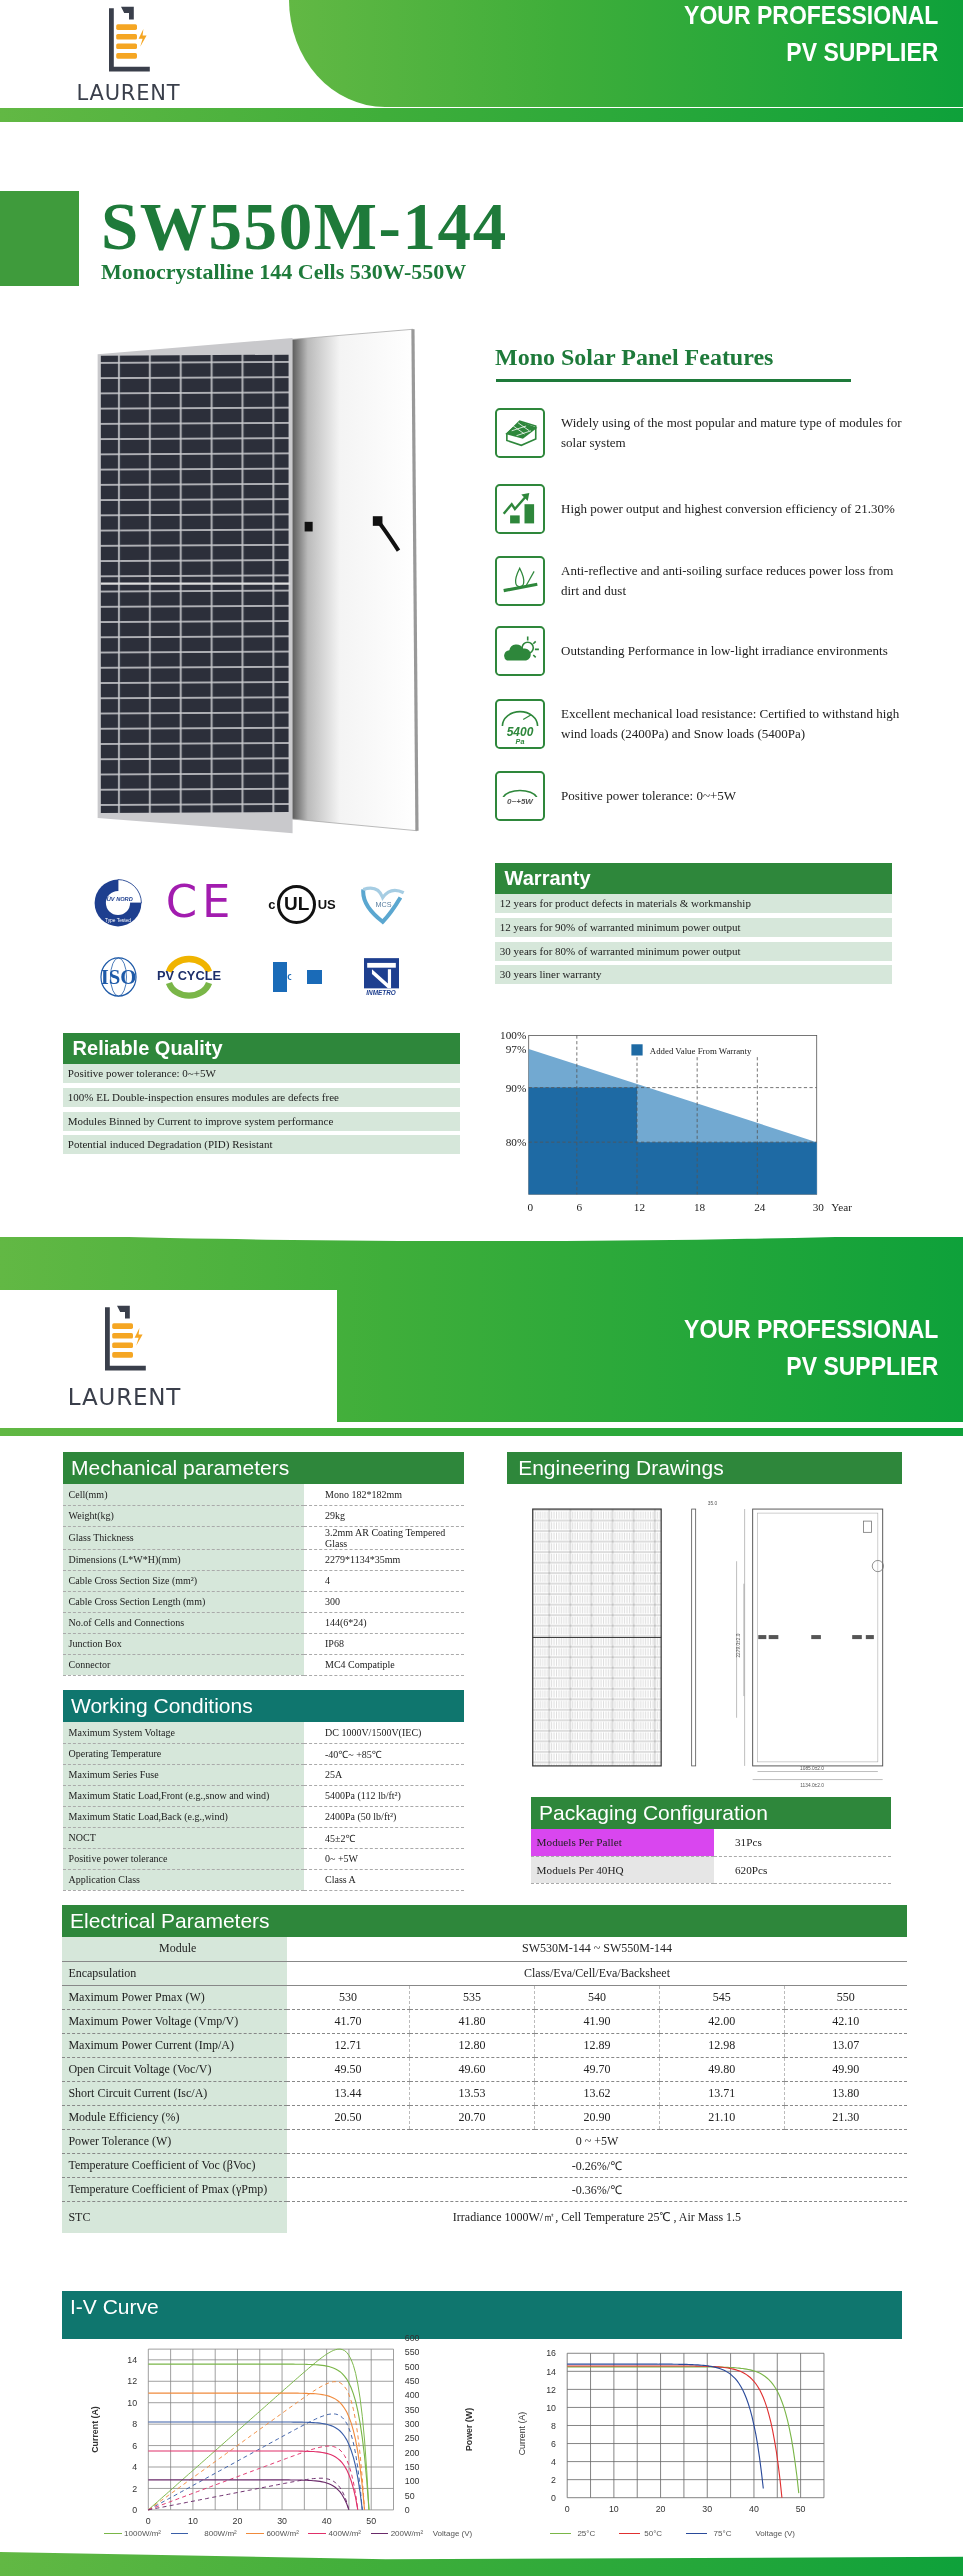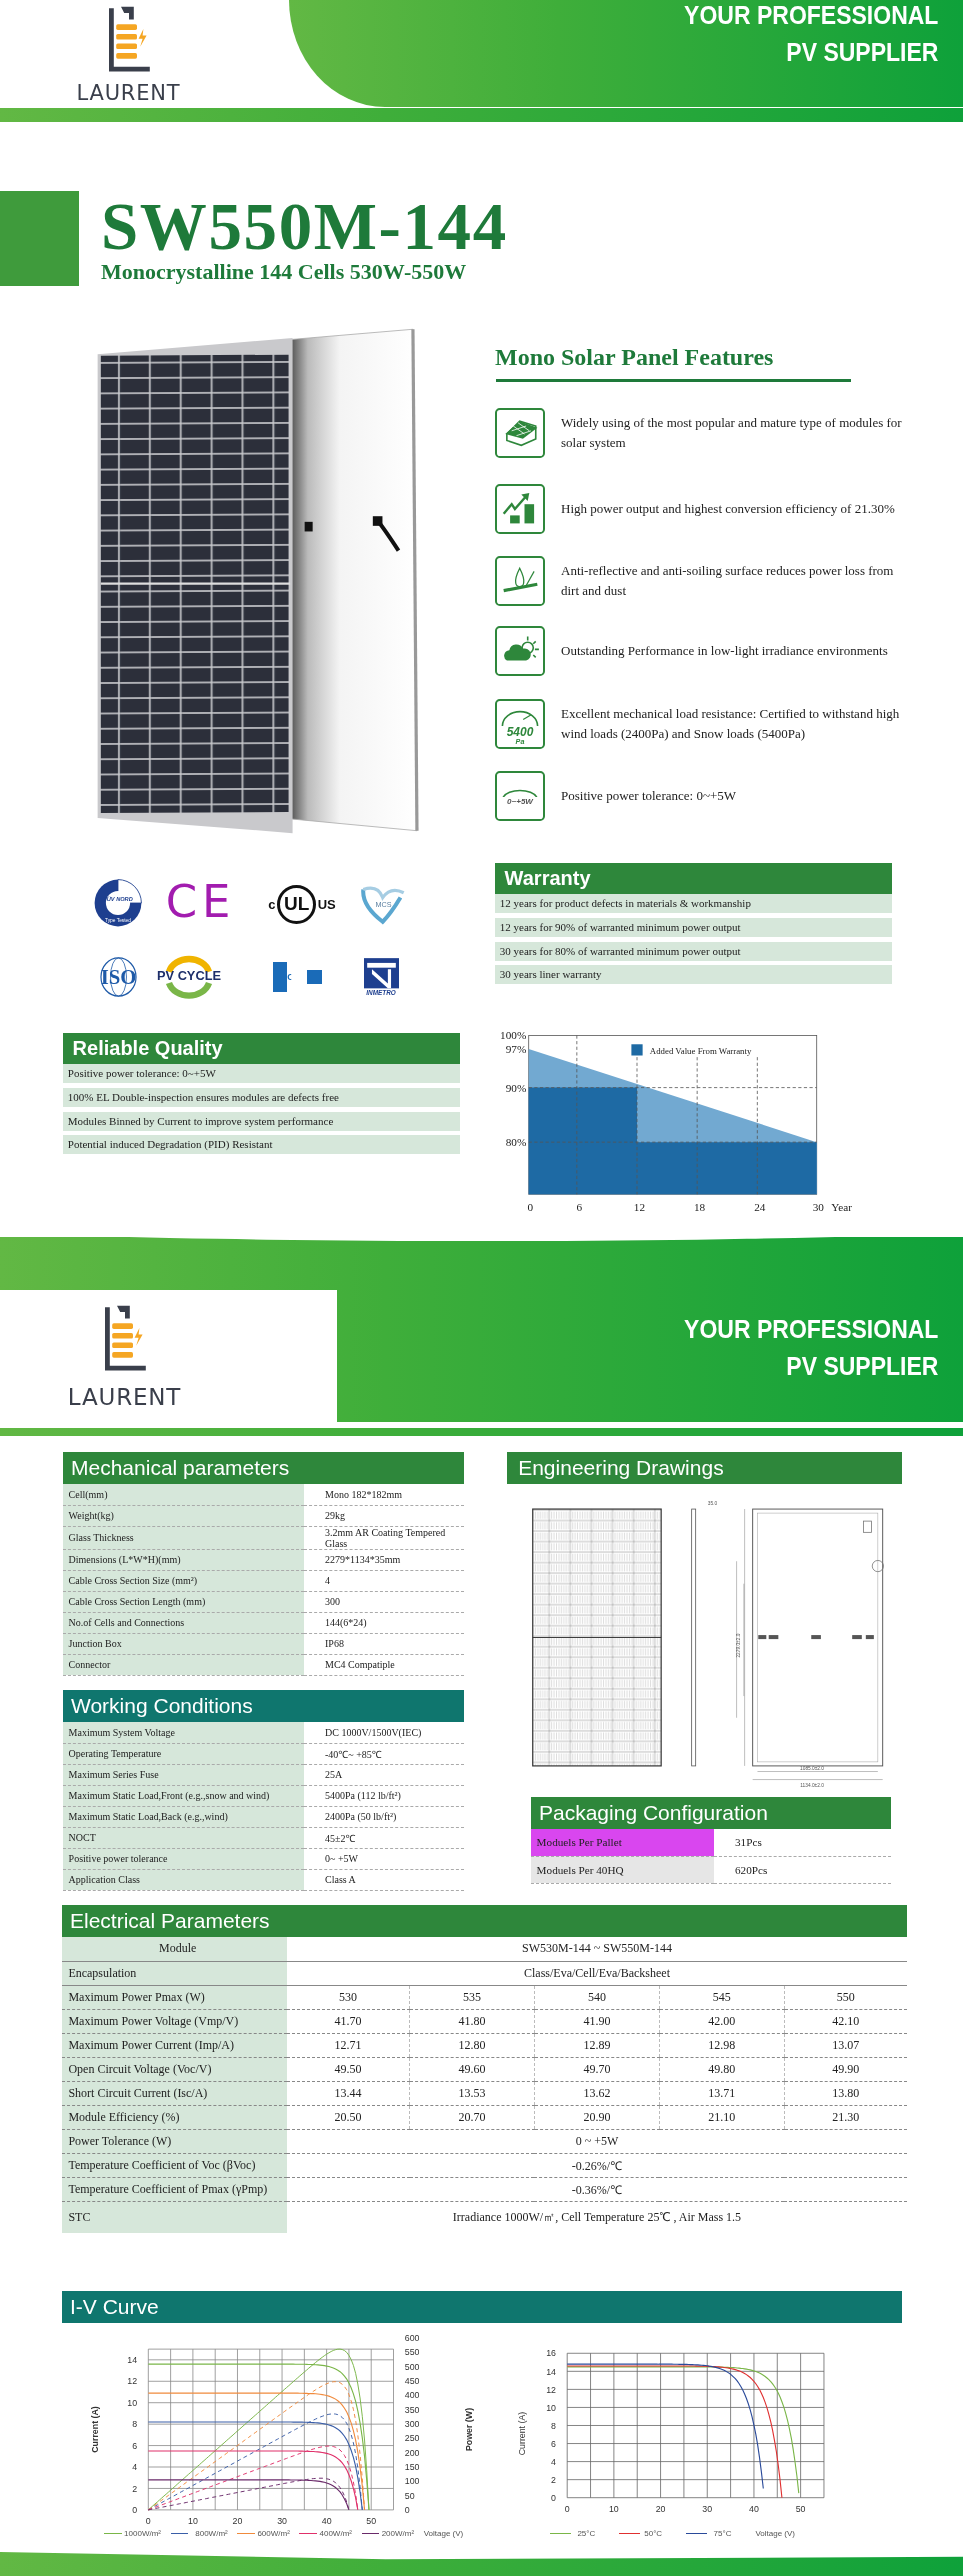--- a/index.html
+++ b/index.html
@@ -485,21 +485,21 @@
         </tr>
         <tr>
           <td class="k" style="border-bottom: none; height: 32px;">STC</td>
           <td colspan="5" style="border-bottom: none; height: 32px;">Irradiance 1000W/㎡, Cell Temperature 25℃ , Air Mass 1.5</td>
         </tr>
       </tbody>
   </table>
 </div>
 
 <div class="abs" style="left:62px;top:2291px;width:840px">
-  <div class="sec-head light bright" style="height:32px;line-height:32px">I-V Curve</div>
+  <div class="sec-head light bright" style="height:48px;line-height:32px">I-V Curve</div>
 </div>
 
 <div class="abs" style="left:80px;top:2333px;width:418px;height:193px">
   <svg width="418" height="193" viewBox="0 0 520 240" id="ivchart1">
     <g id="grid1">
         <line x1="85" y1="20" x2="85" y2="220" stroke="#888" stroke-width="1"></line>
         <line x1="112.72727272727272" y1="20" x2="112.72727272727272" y2="220" stroke="#888" stroke-width="1"></line>
         <line x1="140.45454545454544" y1="20" x2="140.45454545454544" y2="220" stroke="#888" stroke-width="1"></line>
         <line x1="168.1818181818182" y1="20" x2="168.1818181818182" y2="220" stroke="#888" stroke-width="1"></line>
         <line x1="195.9090909090909" y1="20" x2="195.9090909090909" y2="220" stroke="#888" stroke-width="1"></line>
@@ -561,21 +561,21 @@
       </g>
     <text x="22" y="120" class="axis-lbl" font-size="13" font-weight="bold" transform="rotate(-90 22 120)" text-anchor="middle">Current (A)</text>
     <text x="488" y="120" class="axis-lbl" font-size="13" font-weight="bold" transform="rotate(-90 488 120)" text-anchor="middle">Power (W)</text>
   </svg>
 </div>
 <div class="abs" style="left:104px;top:2529px;width:377px;display:flex;gap:9.6px;font-family:'Liberation Sans',sans-serif;font-size:8px;color:#555" id="legend1">
     <div style="display:flex;align-items:center;gap:2.4px">
       <span style="display:inline-block;width:17.7px;height:1.2px;background:#7ab648"></span>
       <span>1000W/m²</span>
     </div>
-    <div style="display:flex;align-items:center;gap:7px">
+    <div style="display:flex;align-items:center;gap:16px">
       <span style="display:inline-block;width:17.7px;height:1.2px;background:#3a5ea8"></span>
       <span>800W/m²</span>
     </div>
     <div style="display:flex;align-items:center;gap:2.4px">
       <span style="display:inline-block;width:17.7px;height:1.2px;background:#f08a3c"></span>
       <span>600W/m²</span>
     </div>
     <div style="display:flex;align-items:center;gap:2.4px">
       <span style="display:inline-block;width:17.7px;height:1.2px;background:#e0306a"></span>
       <span>400W/m²</span>

